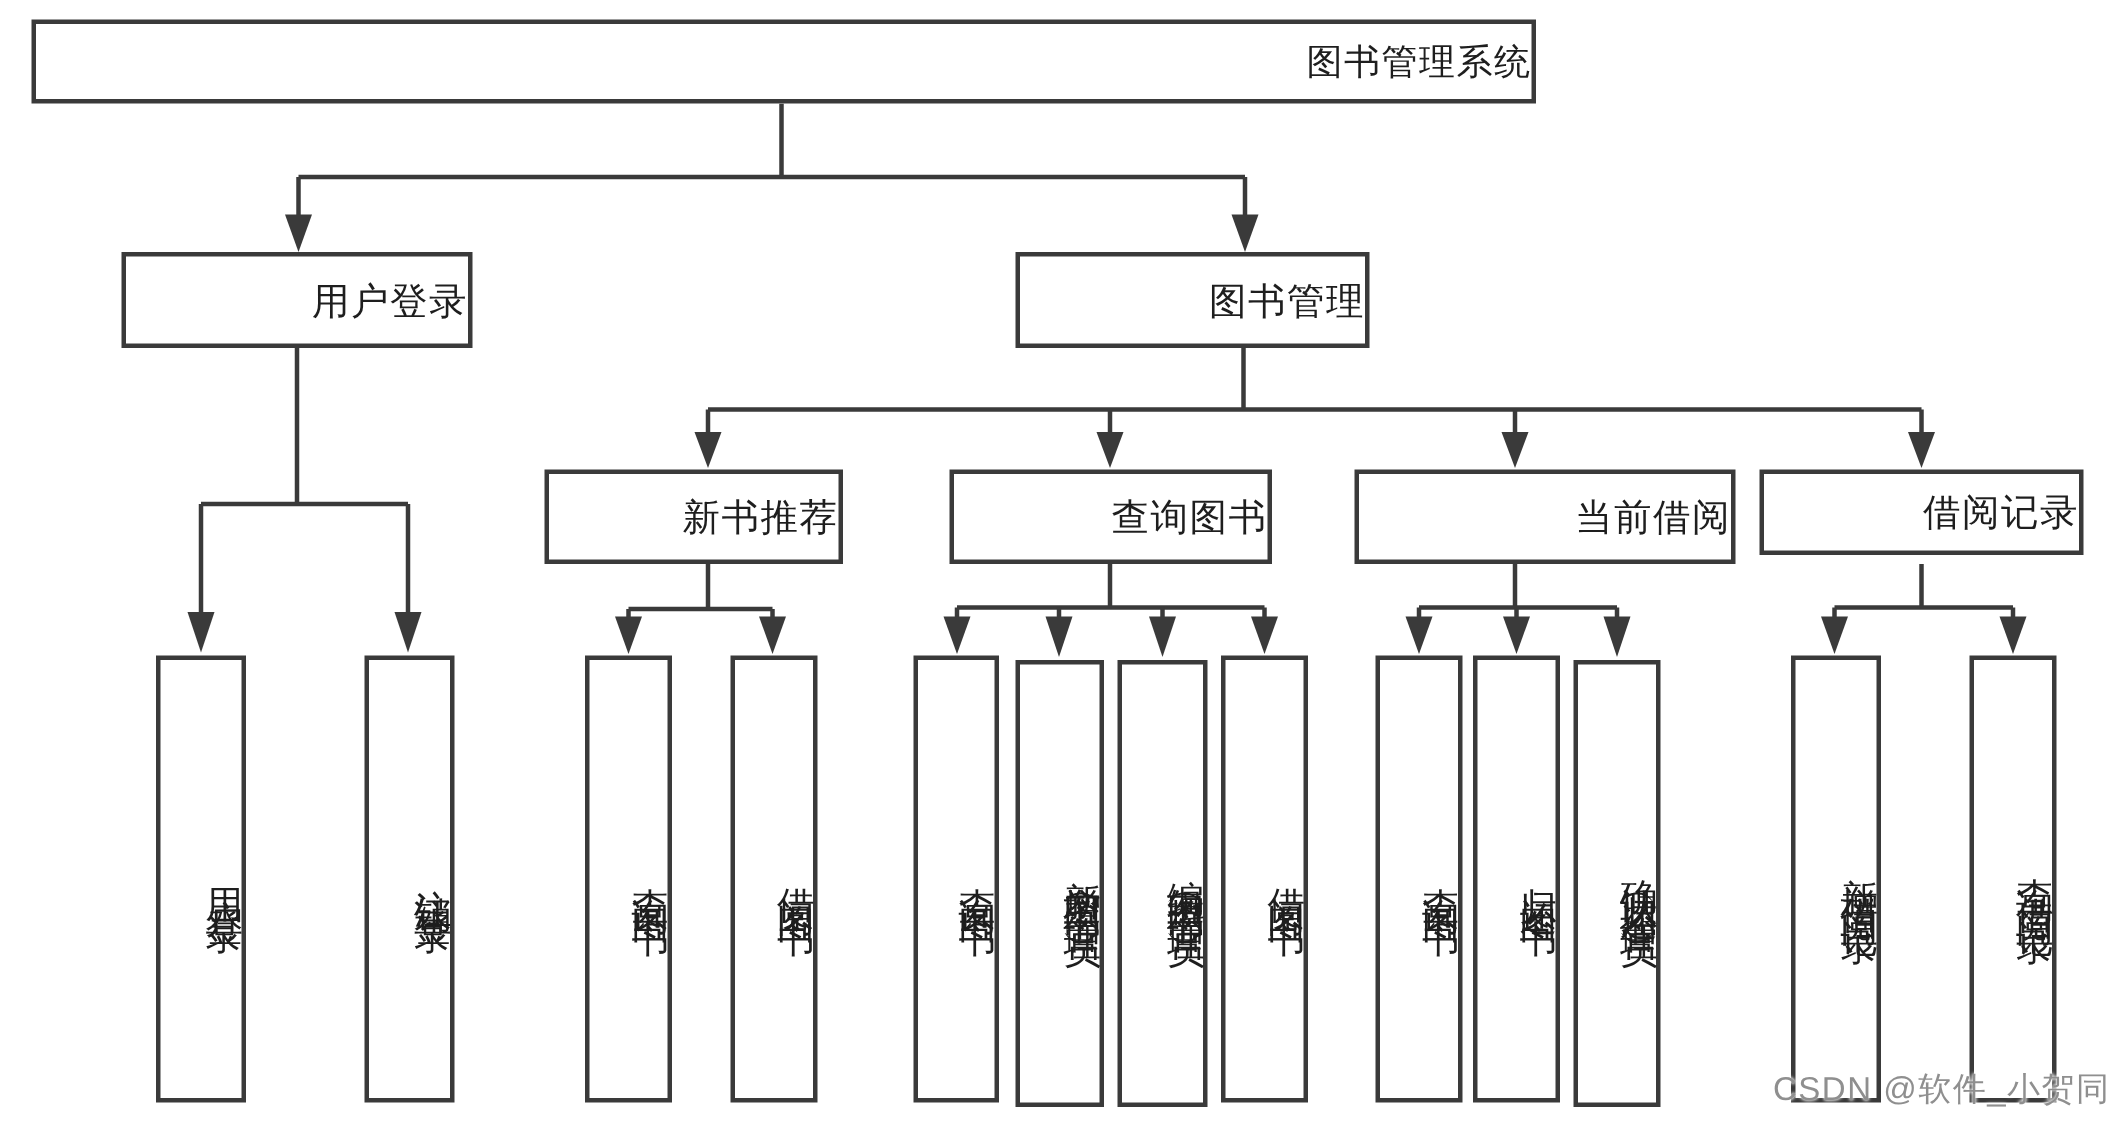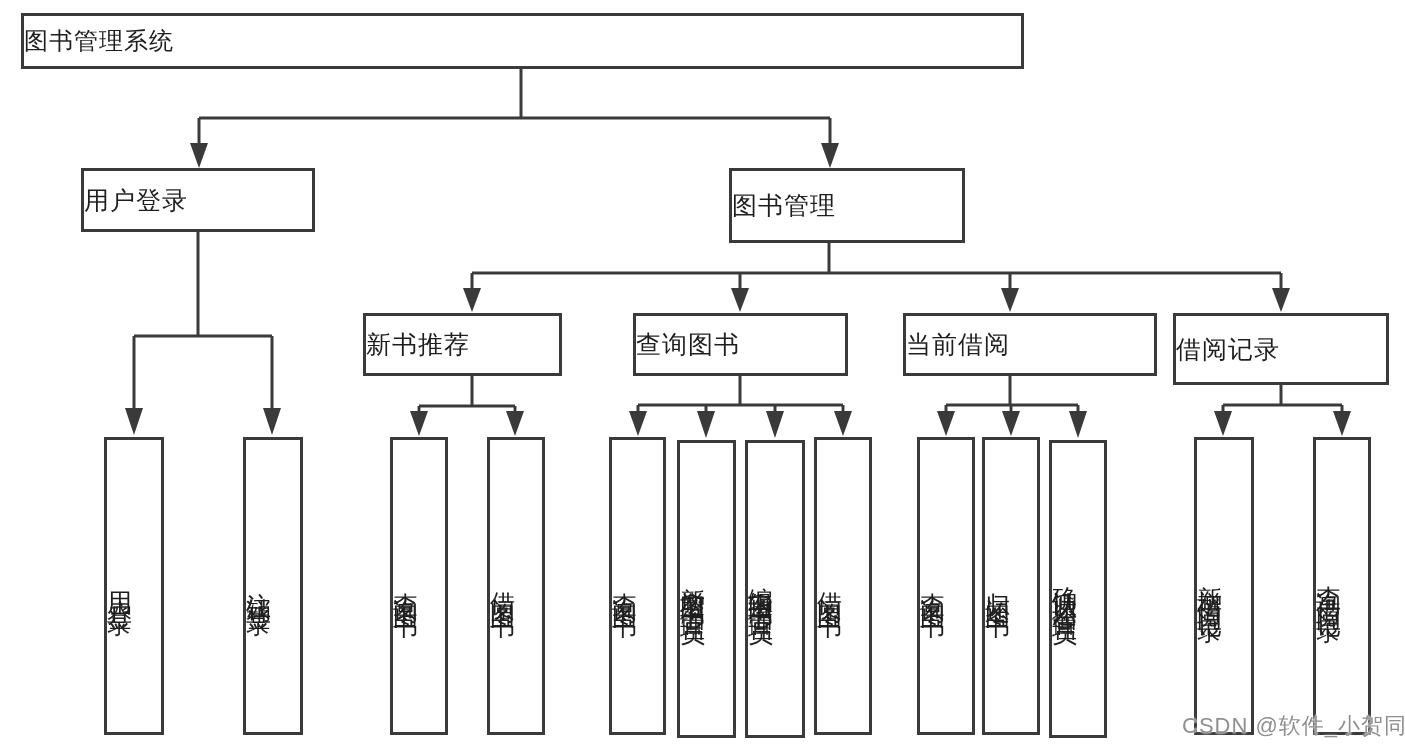--- a/index.html
+++ b/index.html
@@ -17,21 +17,21 @@
     width: 1405px; height: 747px;
     pointer-events: none;
   }
   .node {
     position: absolute;
     box-sizing: border-box;
     border: 3px solid #3a3a3a;
     background: #ffffff;
     display: flex;
     align-items: center;
-    justify-content: flex-start;
+    justify-content: flex-end;
     color: #1e1e1e;
   }
   .hbox span {
     font-size: 25px;
     letter-spacing: 1px;
     white-space: nowrap;
   }
   .root span { font-size: 24px; }
   .vbox span {
     writing-mode: vertical-rl;
@@ -135,34 +135,34 @@
     </g>
   </svg>
 
   <div class="node hbox root" style="left:21px;top:13px;width:1003px;height:56px">
     <span>图书管理系统</span>
   </div>
 
   <div class="node hbox" style="left:81px;top:168px;width:234px;height:64px">
     <span>用户登录</span>
   </div>
-  <div class="node hbox" style="left:729px;top:168px;width:236px;height:75px">
+  <div class="node hbox" style="left:677px;top:168px;width:236px;height:64px">
     <span>图书管理</span>
   </div>
 
   <div class="node hbox" style="left:363px;top:313px;width:199px;height:63px">
     <span>新书推荐</span>
   </div>
   <div class="node hbox" style="left:633px;top:313px;width:215px;height:63px">
     <span>查询图书</span>
   </div>
   <div class="node hbox" style="left:903px;top:313px;width:254px;height:63px">
     <span>当前借阅</span>
   </div>
-  <div class="node hbox" style="left:1173px;top:313px;width:216px;height:72px">
+  <div class="node hbox" style="left:1173px;top:313px;width:216px;height:57px">
     <span>借阅记录</span>
   </div>
 
   <div class="node vbox" style="left:104px;top:437px;width:60px;height:298px">
     <span>用户登录</span>
   </div>
   <div class="node vbox" style="left:243px;top:437px;width:60px;height:298px">
     <span>注销登录</span>
   </div>
 

